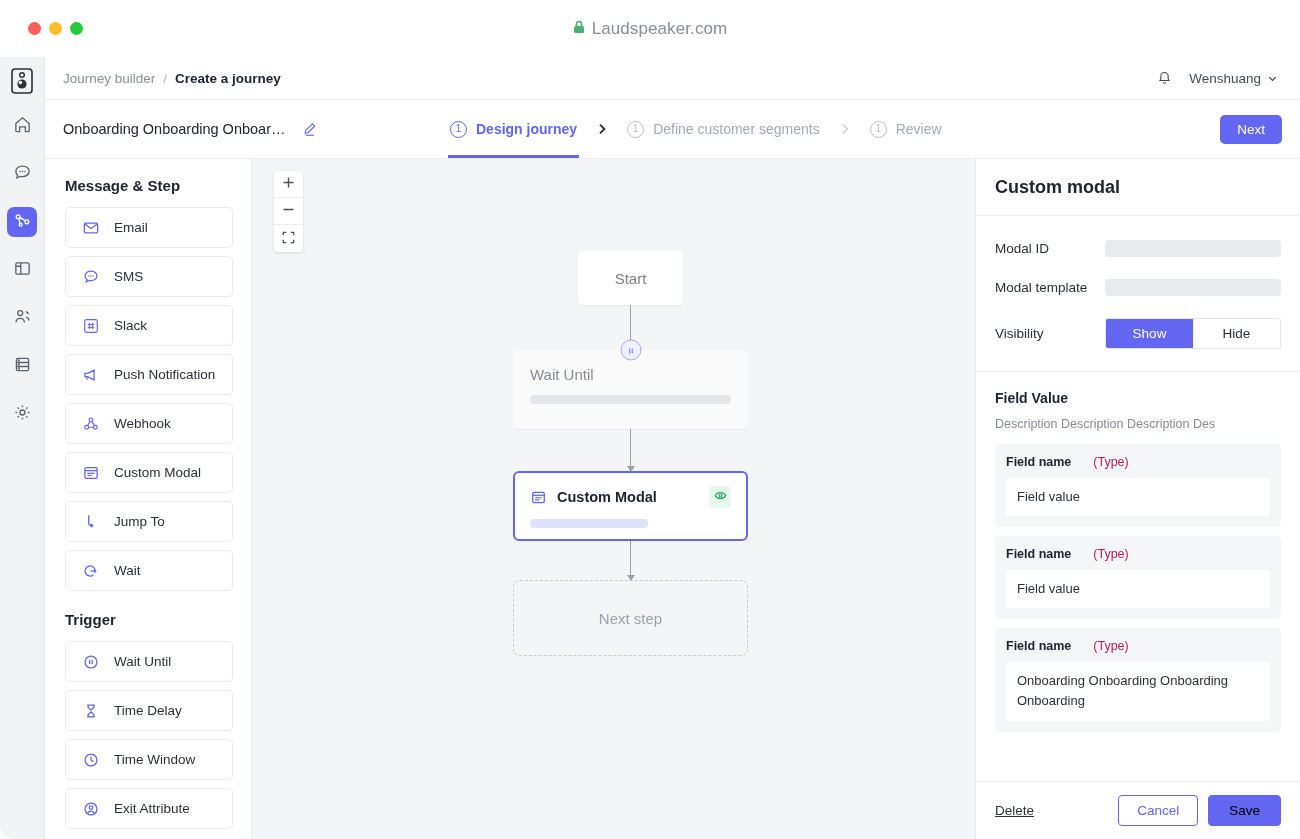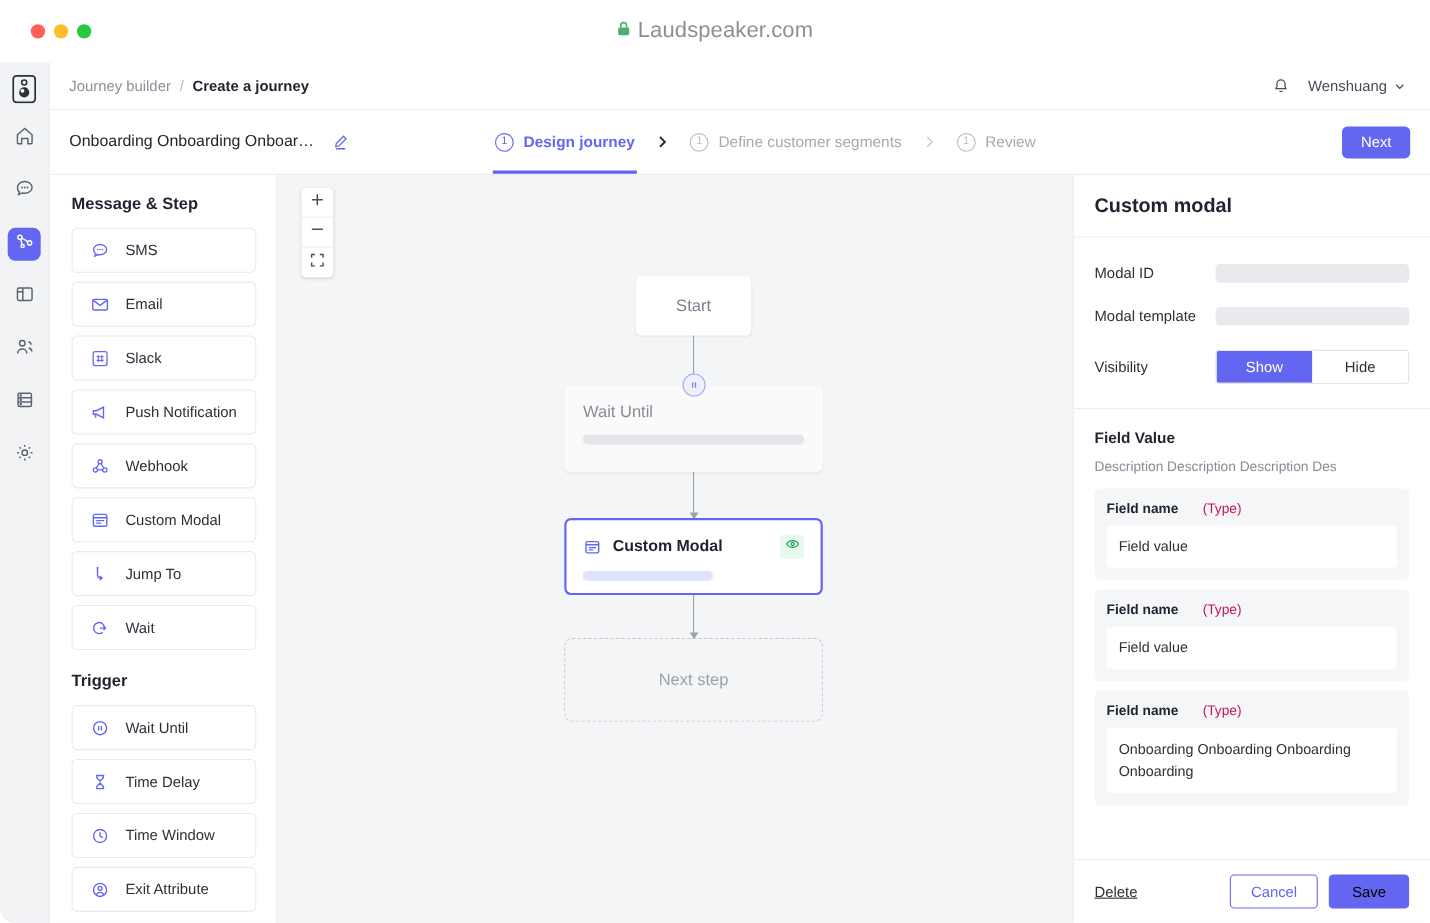--- a/index.html
+++ b/index.html
@@ -28,21 +28,21 @@
   .dot { width: 13px; height: 13px; border-radius: 50%; }
   .dot.red { background: #ff5f57; }
   .dot.yellow { background: #febc2e; }
   .dot.green { background: #28c840; }
   .urlbar {
     position: absolute; left: 0; right: 0; top: 0; bottom: 0;
     display: flex; align-items: center; justify-content: center;
     gap: 7px; pointer-events: none;
   }
   .urlbar .lock { display: block; }
-  .url-text { font-size: 20px; color: #8a8f98; letter-spacing: .1px; }
+  .url-text { font-size: 17px; color: #8a8f98; letter-spacing: .1px; }
 
   
   .app {
     position: absolute; top: 57px; left: 0;
     width: 1300px; height: 782px;
     display: flex;
     background: #f4f5f7;
   }
 
   
@@ -470,37 +470,37 @@
       </div>
 
       <div class="body">
 
         <div class="palette">
           <div class="palette-heading">Message &amp; Step</div>
 
           <div class="palette-item">
             <span class="pi-icon">
               <svg width="18" height="18" viewBox="0 0 20 20" fill="none" stroke="currentColor" stroke-width="1.4">
+                  <rect x="2.6" y="4.6" width="14.8" height="10.8" rx="1.4"></rect>
+                  <path d="M3.2 5.6l6.8 5 6.8-5"></path>
+                </svg>
+            </span>
+            <span class="pi-label">Email</span>
+          </div>
+
+          <div class="palette-item">
+            <span class="pi-icon">
+              <svg width="18" height="18" viewBox="0 0 20 20" fill="none" stroke="currentColor" stroke-width="1.4">
                   <path d="M10 3.6c3.7 0 6.6 2.3 6.6 5.2s-3 5.2-6.6 5.2c-.7 0-1.4-.1-2-.2l-3.3 1.5 1-2.2c-1.4-1-2.3-2.5-2.3-4.3 0-2.9 3-5.2 6.6-5.2z"></path>
                   <circle cx="7.6" cy="8.8" r=".8" fill="currentColor" stroke="none"></circle>
                   <circle cx="10" cy="8.8" r=".8" fill="currentColor" stroke="none"></circle>
                   <circle cx="12.4" cy="8.8" r=".8" fill="currentColor" stroke="none"></circle>
                 </svg>
             </span>
             <span class="pi-label">SMS</span>
-          </div>
-
-          <div class="palette-item">
-            <span class="pi-icon">
-              <svg width="18" height="18" viewBox="0 0 20 20" fill="none" stroke="currentColor" stroke-width="1.4">
-                  <rect x="2.6" y="4.6" width="14.8" height="10.8" rx="1.4"></rect>
-                  <path d="M3.2 5.6l6.8 5 6.8-5"></path>
-                </svg>
-            </span>
-            <span class="pi-label">Email</span>
           </div>
 
           <div class="palette-item">
             <span class="pi-icon">
               <svg width="18" height="18" viewBox="0 0 20 20" fill="none" stroke="currentColor" stroke-width="1.3">
                   <rect x="3" y="3" width="14" height="14" rx="2"></rect>
                   <path d="M8.2 6.4v7.2M11.8 6.4v7.2M6.4 8.2h7.2M6.4 11.8h7.2" stroke-width="1.1"></path>
                 </svg>
             </span>
             <span class="pi-label">Slack</span>

